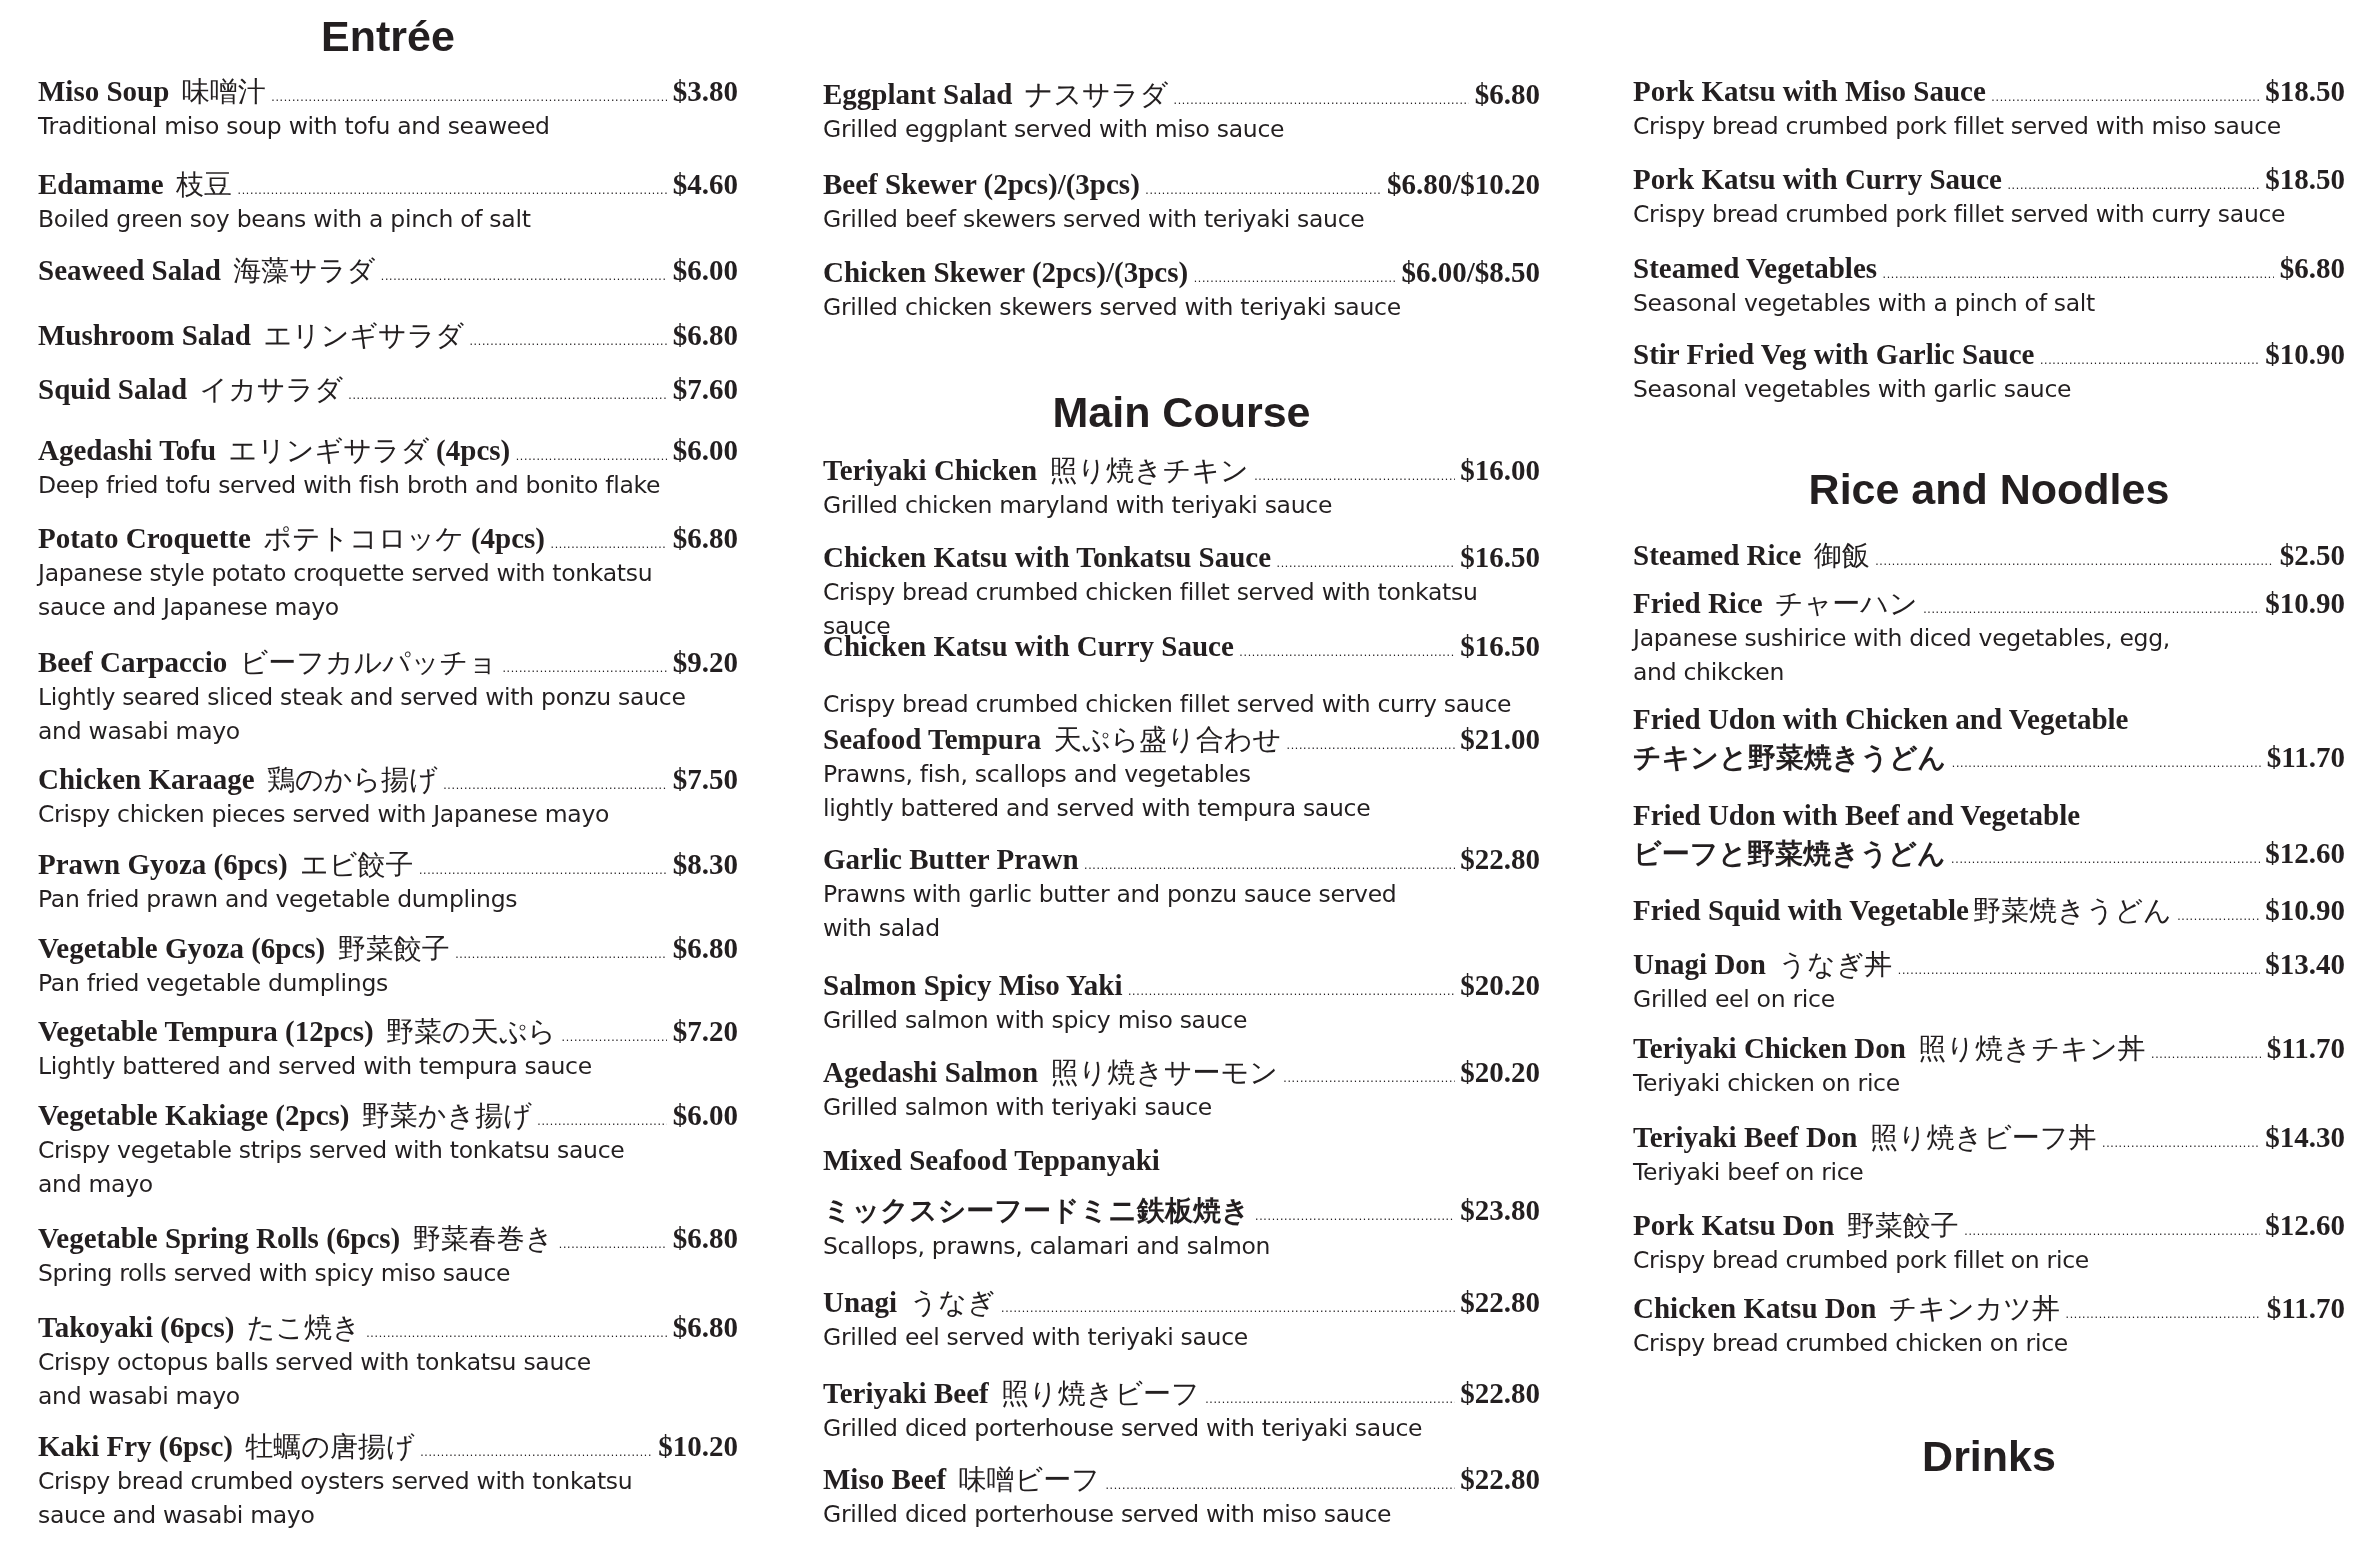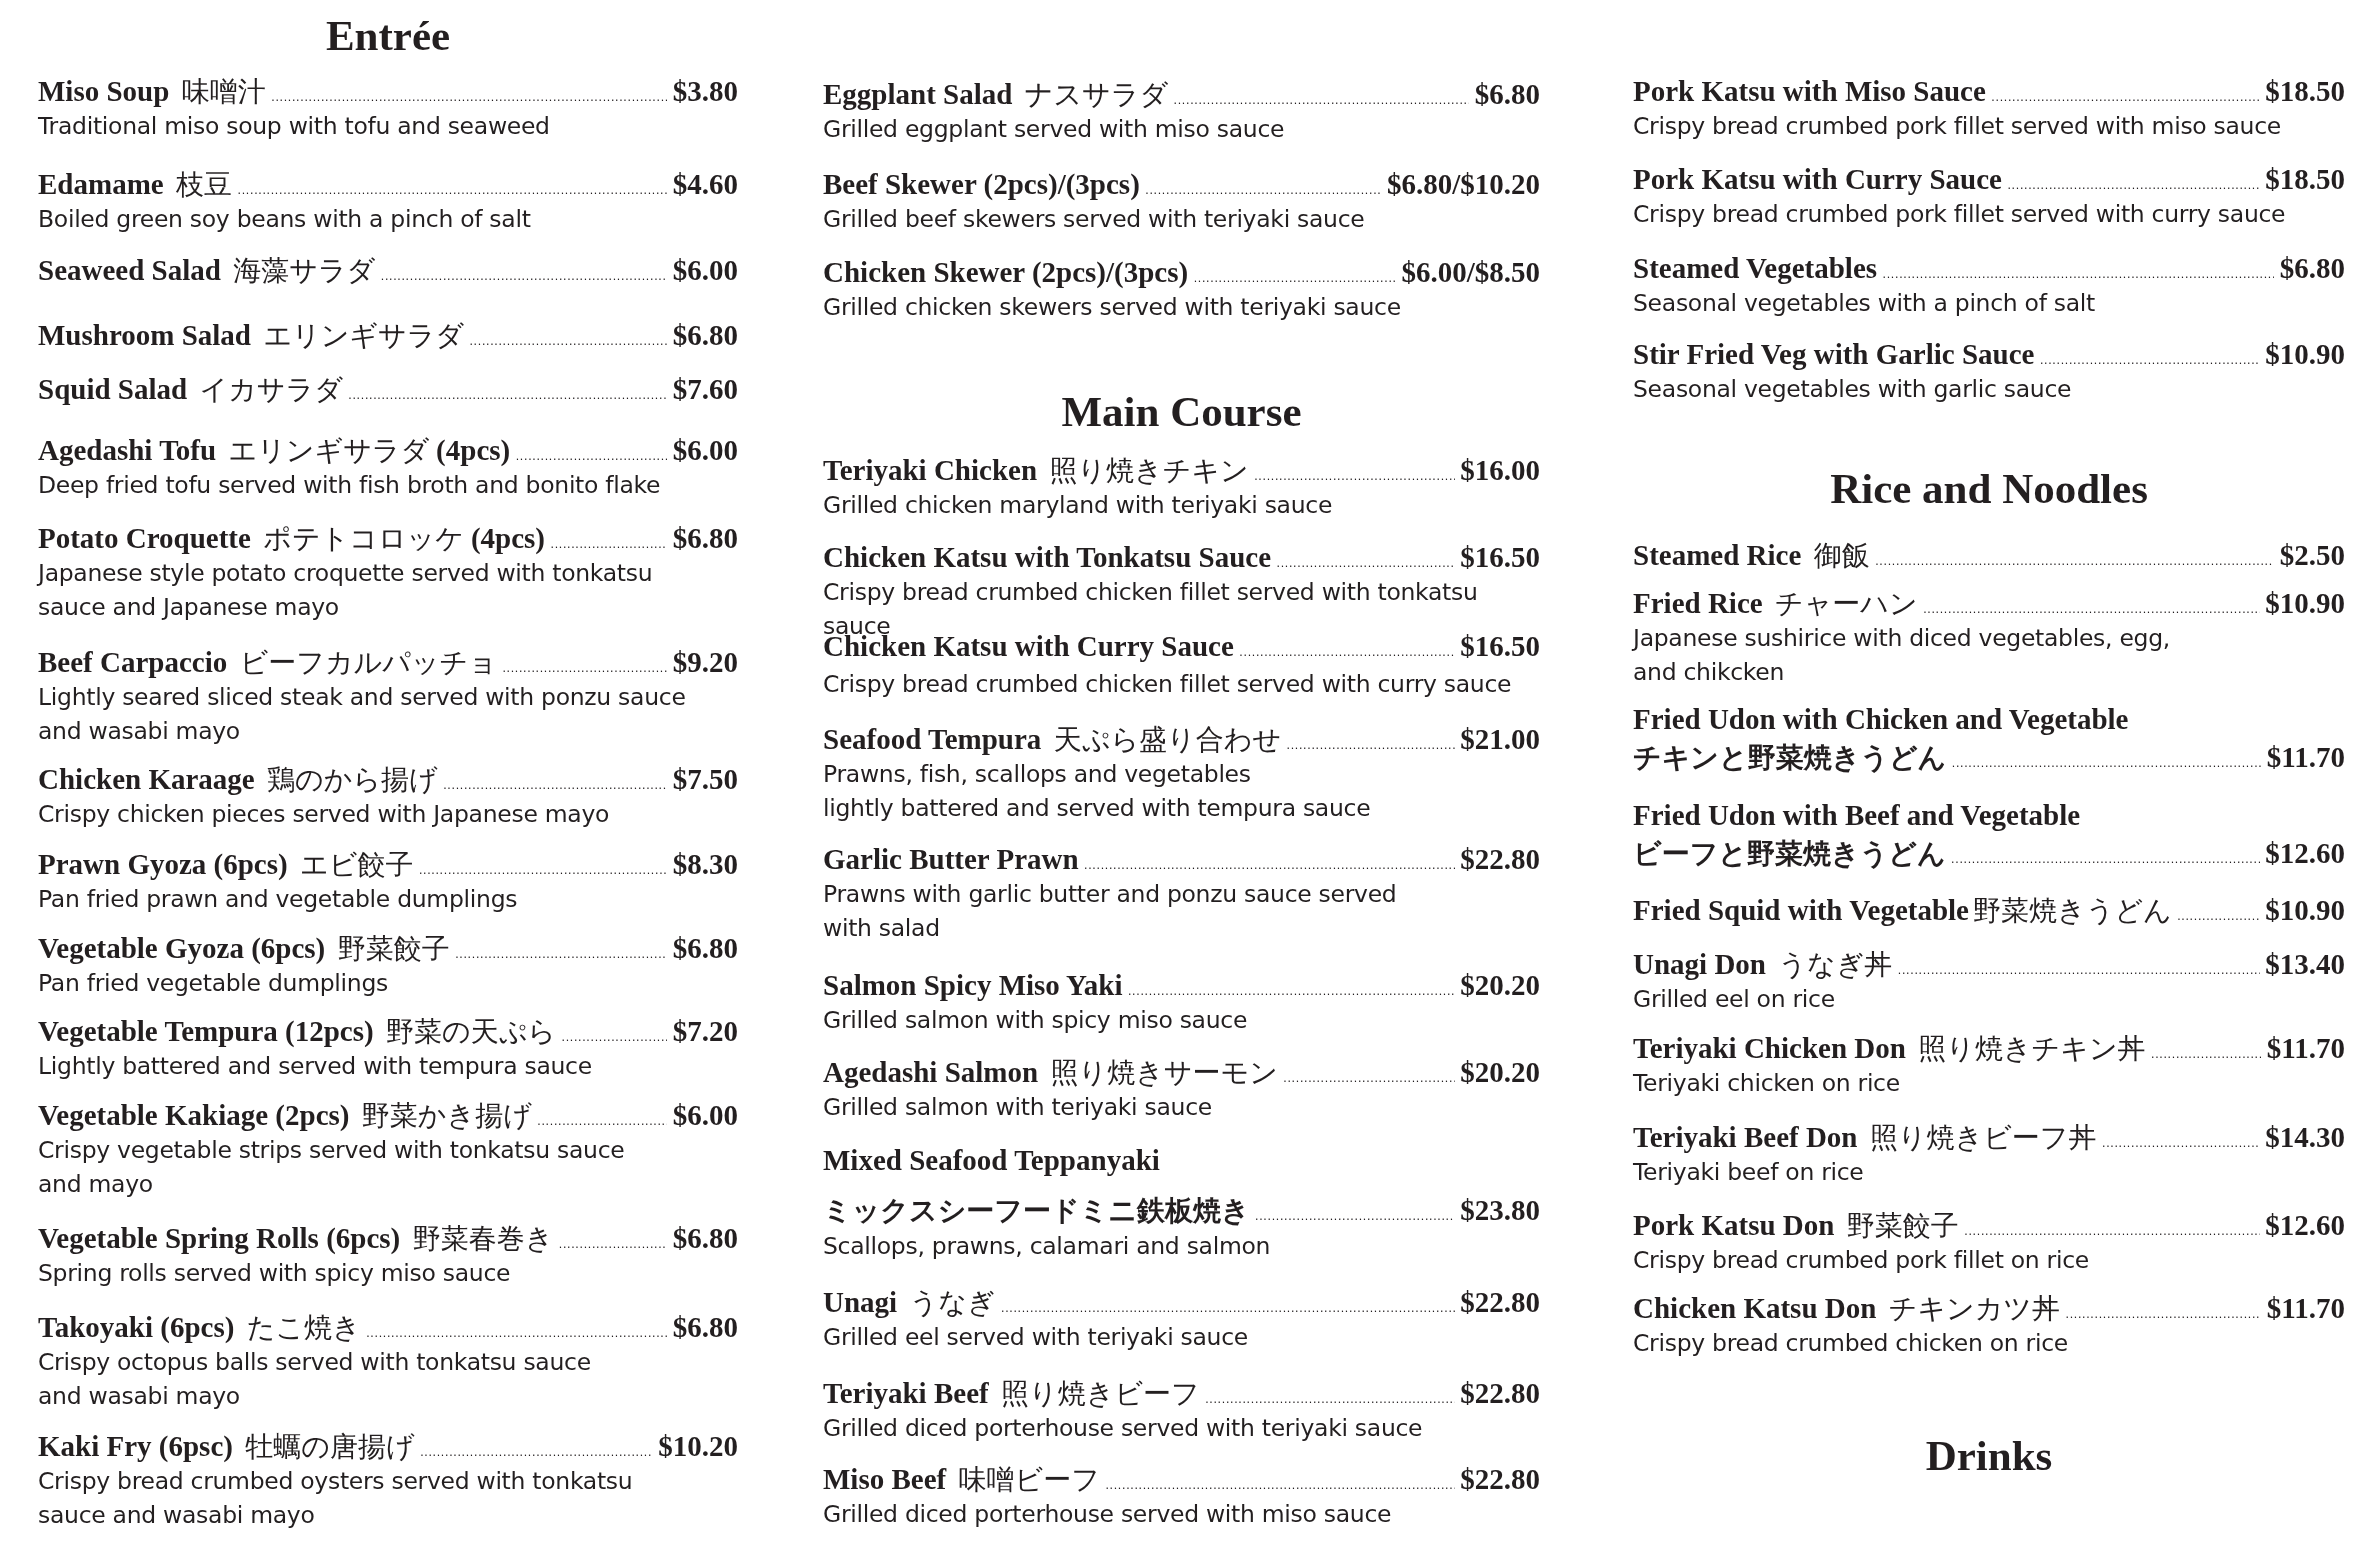--- a/index.html
+++ b/index.html
@@ -1,21 +1,21 @@
 <!DOCTYPE html>
 <html style="font-size:11px"><head>
 <meta charset="utf-8">
 <style>
   html,body{margin:0;padding:0;background:#ffffff;}
   body{width:2377px;height:1558px;position:relative;overflow:hidden;color:#231f20;}
   .col{position:absolute;top:0;}
   .col1{left:38px;width:700px;}
   .col2{left:823px;width:717px;}
   .col3{left:1633px;width:712px;}
-  .heading{position:absolute;left:0;right:0;text-align:center;font-family:Liberation Serif, serif;font-weight:bold;font-size:43px;line-height:48px;margin:0;}
+  .heading{position:absolute;left:0;right:0;text-align:center;font-family:Liberation Sans, sans-serif;font-weight:bold;font-size:43px;line-height:48px;margin:0;}
   .item{position:absolute;left:0;right:0;}
   .row{display:flex;align-items:baseline;white-space:nowrap;height:36px;}
   .name{font-family:"Liberation Serif","DejaVu Serif",serif;font-weight:bold;font-size:29px;line-height:36px;}
   .jp{font-family:"DejaVu Sans",sans-serif;font-weight:normal;font-size:28px;line-height:36px;margin-left:12.4px;}
   .jp.solo{margin-left:0;font-weight:bold;}
   .qty{font-family:"Liberation Serif","DejaVu Serif",serif;font-weight:bold;font-size:29px;margin-left:7px;}
   .leader{flex:1;overflow:hidden;margin:0 5.5px;font-family:"Liberation Sans",sans-serif;font-size:12.4px;letter-spacing:0.7px;align-self:baseline;}
   .leader::before{content:"................................................................................................................................................................................................................................................................";}
   .price{font-family:"Liberation Serif","DejaVu Serif",serif;font-weight:bold;font-size:29px;}
   .desc{font-family:"DejaVu Sans","Liberation Sans",sans-serif;font-size:23.5px;line-height:34px;white-space:pre-line;letter-spacing:-0.3px;}
@@ -241,21 +241,21 @@
       </div>
     <div class="desc">Crispy bread crumbed chicken fillet served with tonkatsu sauce</div>
   </div>
 
   <div class="item" style="top:628px;">
     <div class="row">
         <span class="name">Chicken Katsu with Curry Sauce</span>
         <span class="leader"></span>
         <span class="price">$16.50</span>
       </div>
-    <div class="desc" style="margin-top:3px;">Crispy bread crumbed chicken fillet served with curry sauce</div>
+    <div class="desc" style="margin-top:23px;">Crispy bread crumbed chicken fillet served with curry sauce</div>
   </div>
 
   <div class="item" style="top:721px;">
     <div class="row">
         <span class="name">Seafood Tempura</span>
         <span class="jp">天ぷら盛り合わせ</span>
         <span class="leader"></span>
         <span class="price">$21.00</span>
       </div>
     <div class="desc">Prawns,  fish,  scallops and vegetables

